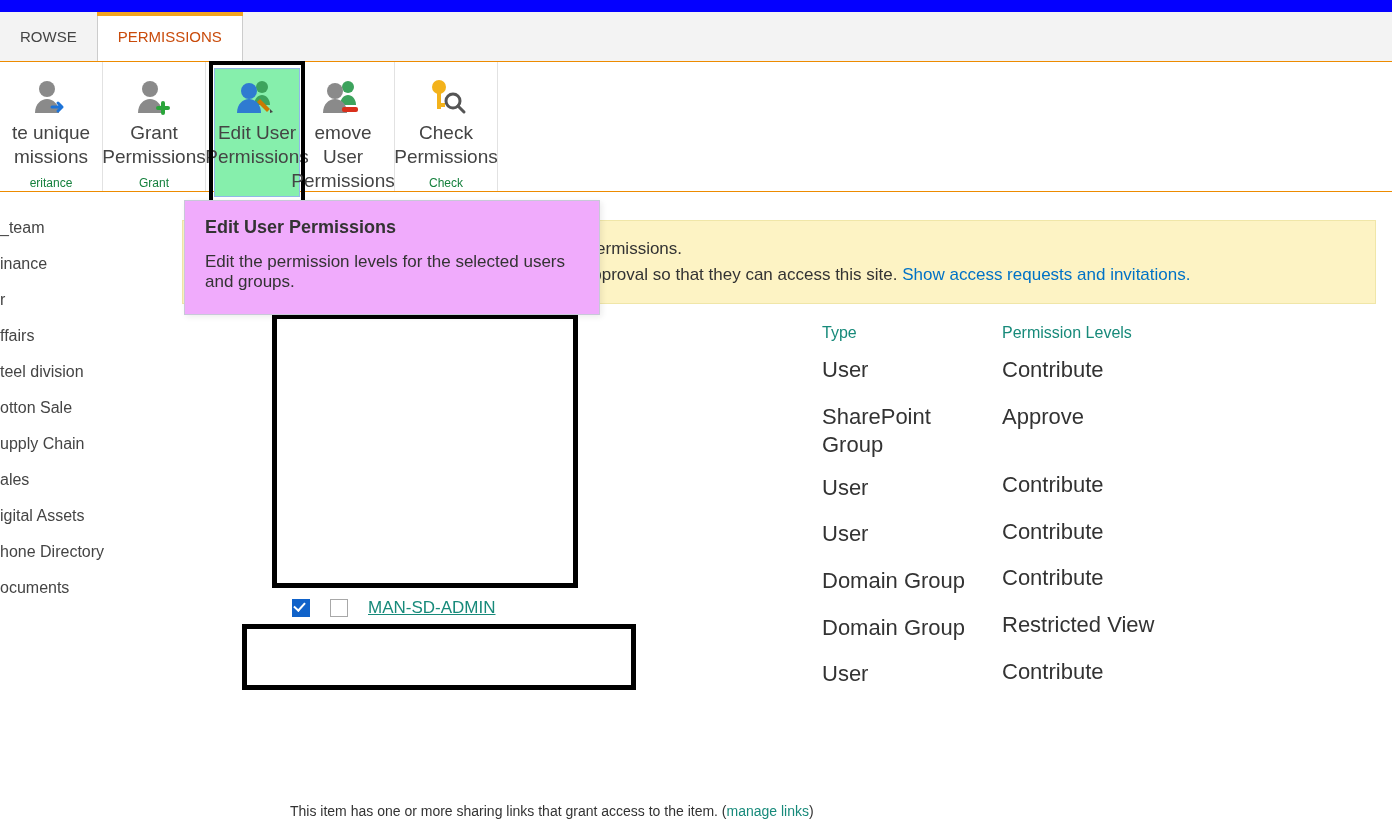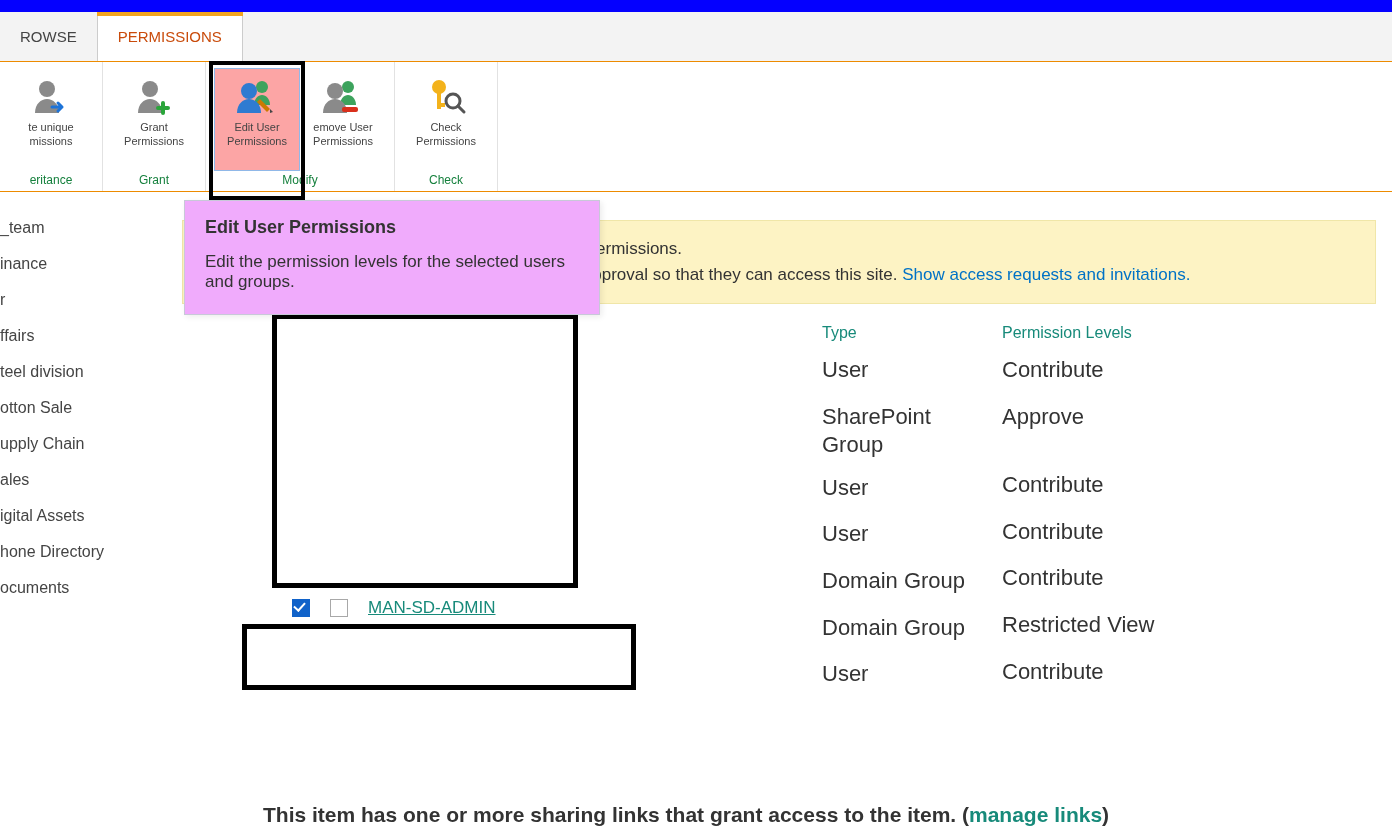--- a/index.html
+++ b/index.html
@@ -4,23 +4,23 @@
 <style>
   html,body{margin:0;padding:0;font-family:"Segoe UI",Arial,sans-serif;font-size:14px;color:#333;background:#fff;}
   .topbar{height:12px;background:#0400ff;}
   .ribbon-tabs{display:flex;align-items:flex-end;height:49px;background:#f3f3f3;border-bottom:1px solid #ed8b00;}
   .ribbon-tab{padding:0 20px;height:49px;display:flex;align-items:center;font-size:15px;color:#444;cursor:pointer;position:relative;}
   .ribbon-tab.active{background:#fff;color:#c94b0b;border-left:1px solid #ccc;border-right:1px solid #ccc;}
   .ribbon-tab.active::before{content:"";position:absolute;top:0;left:-1px;right:-1px;height:4px;background:#f2a41f;}
   .ribbon-body{display:flex;height:129px;background:#fff;border-bottom:1px solid #ed8b00;}
   .ribbon-group{display:flex;flex-direction:column;justify-content:space-between;align-items:center;padding:6px 8px 4px 8px;border-right:1px solid #e2e2e2;}
   .ribbon-group-buttons{display:flex;flex:1;}
-  .ribbon-button{display:flex;flex-direction:column;align-items:center;justify-content:flex-start;width:80px;padding:4px 2px;cursor:pointer;text-align:center;font-size:11px;color:#444;border:1px solid transparent;line-height:1.25;position:relative;}
+  .ribbon-button{display:flex;flex-direction:column;align-items:center;justify-content:flex-start;width:80px;padding:4px 2px;cursor:pointer;text-align:center;font-size:19px;color:#444;border:1px solid transparent;line-height:1.25;position:relative;}
   .ribbon-button .icon{height:44px;display:flex;align-items:flex-end;justify-content:center;margin-bottom:4px;}
-  .ribbon-button.selected{border:1px solid #90b8e8;background:#fca5a5;}
+  .ribbon-button.selected{border:1px solid #90b8e8;background:#86efac;}
   .ribbon-group-label{font-size:12px;color:#15803d;padding:2px 0 0 0;}
   .highlight-box{position:absolute;top:0;left:0;right:0;bottom:0;border:4px solid #000;pointer-events:none;margin:-8px -6px -30px -6px;}
   .content-area{display:flex;position:relative;justify-content:flex-end;}
   .sidebar{width:172px;padding:18px 10px 0 0;font-size:16px;color:#444;overflow:hidden;}
   .sidebar-item{padding:9px 0 9px 0;white-space:nowrap;cursor:pointer;}
   .main{flex:1;position:relative;padding:0 16px 0 0;}
   .notice{background:#fdf3c4;border:1px solid #f0e6a8;padding:18px 24px 18px 380px;font-size:17px;color:#333;margin-top:28px;position:relative;}
   .notice a{color:#0072c6;text-decoration:none;}
   .tooltip{position:absolute;left:184px;top:200px;width:374px;background:#f0abfc;border:1px solid #c8c8d8;padding:16px 20px 22px 20px;font-size:17px;color:#333;z-index:5;box-shadow:2px 2px 6px rgba(0,0,0,0.08);}
   .tooltip .ttl{font-weight:600;margin-bottom:14px;font-size:18px;}
@@ -29,21 +29,21 @@
   .right-col{flex:1;display:flex;}
   .col{padding-right:30px;}
   .col .hdr{color:#178a7a;font-size:16px;margin-bottom:14px;}
   .col .cell{font-size:22px;color:#333;margin-bottom:18px;line-height:1.3;}
   .redact{position:absolute;border:5px solid #000;background:#fff;}
   .row-check{position:absolute;left:110px;top:274px;display:flex;align-items:center;gap:20px;}
   .chk{width:16px;height:16px;border:1px solid #a8a8a8;display:inline-block;}
   .chk.checked{background:#1062c9;border-color:#1062c9;position:relative;}
   .chk.checked::after{content:"";position:absolute;left:3px;top:0px;width:5px;height:9px;border:solid #fff;border-width:0 2px 2px 0;transform:rotate(42deg);}
   .name-link{color:#178a7a;font-size:17px;}
-  .sharing-note{font-size:21px;color:#333;margin-top:96px;margin-left:81px;font-weight:bold;}
+  .sharing-note{font-size:14px;color:#333;margin-top:96px;margin-left:108px;}
   .sharing-note a{color:#178a7a;text-decoration:none;}
 </style>
 </head>
 <body>
 
 <div class="topbar"></div>
 
 <div class="ribbon-tabs">
   <div class="ribbon-tab">ROWSE</div>
   <div class="ribbon-tab active">PERMISSIONS</div>

